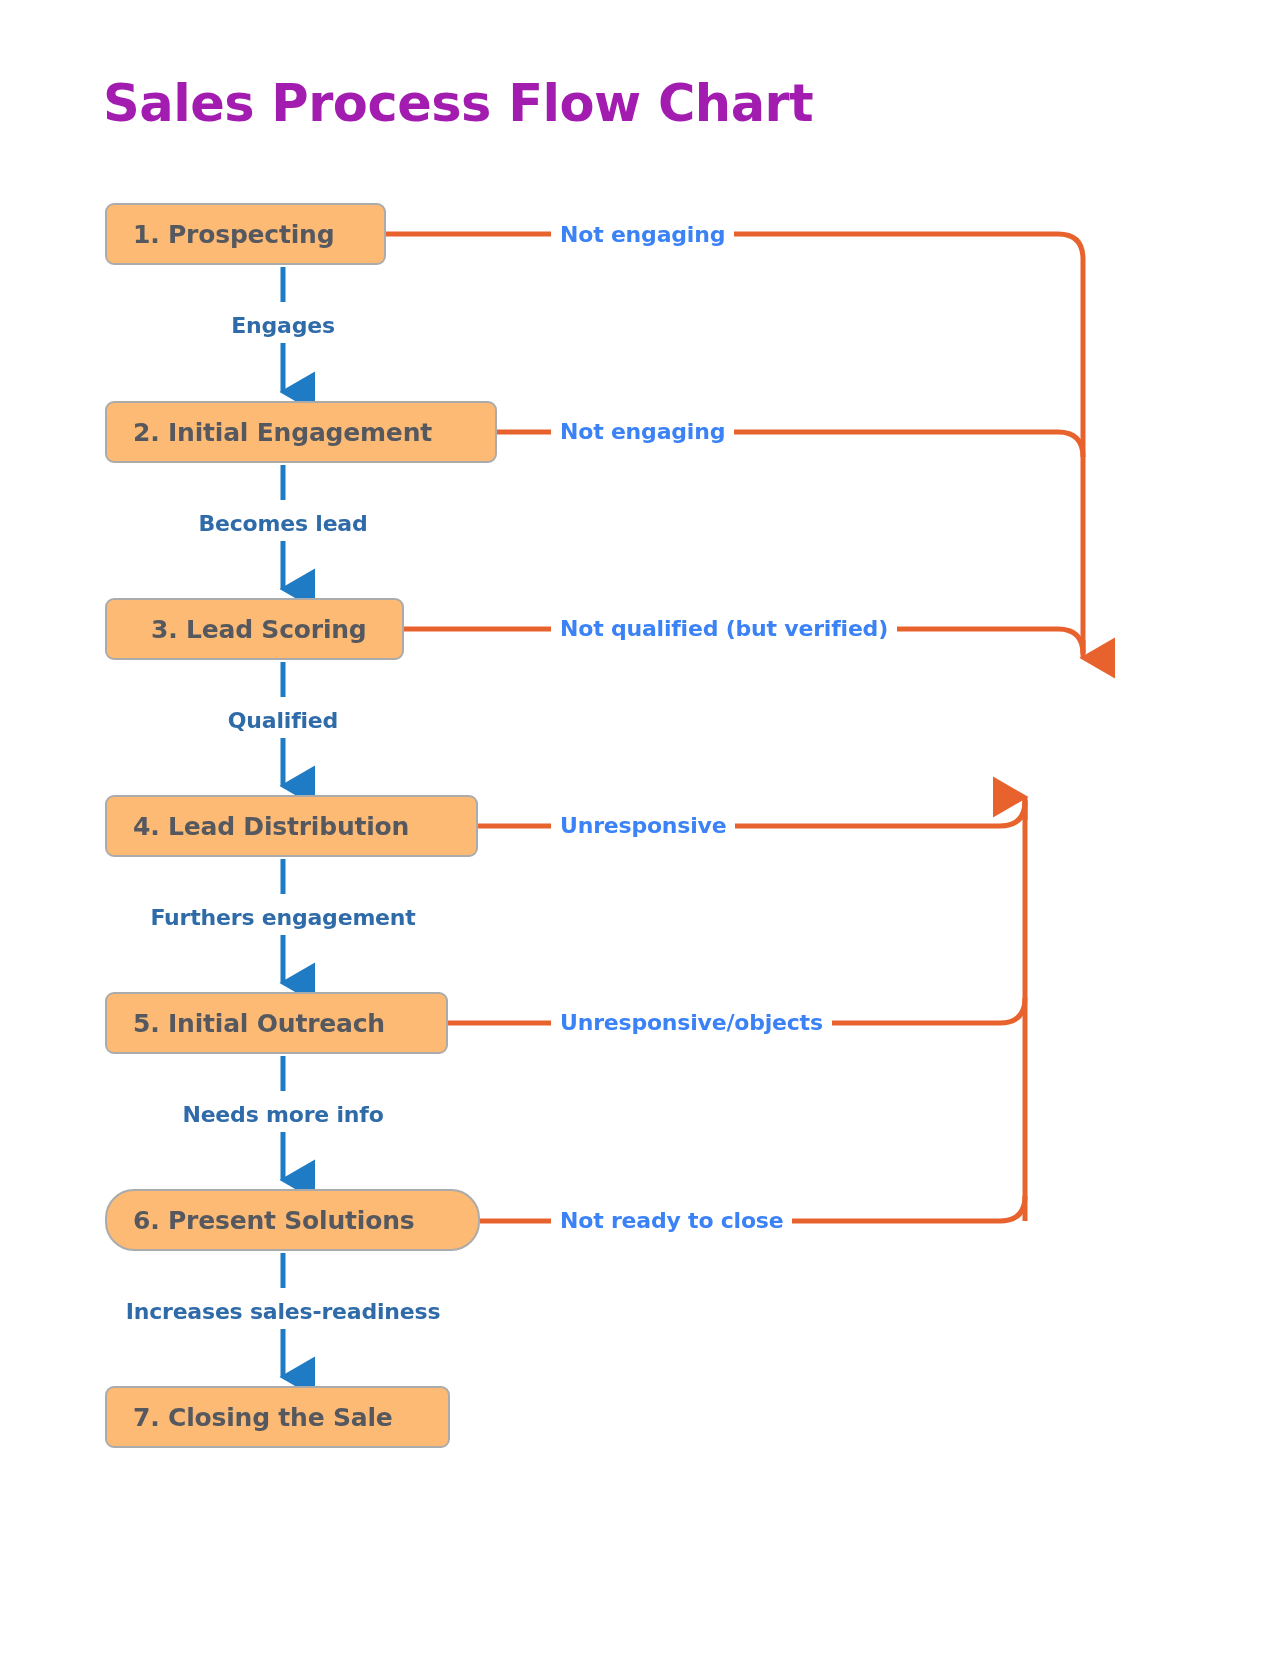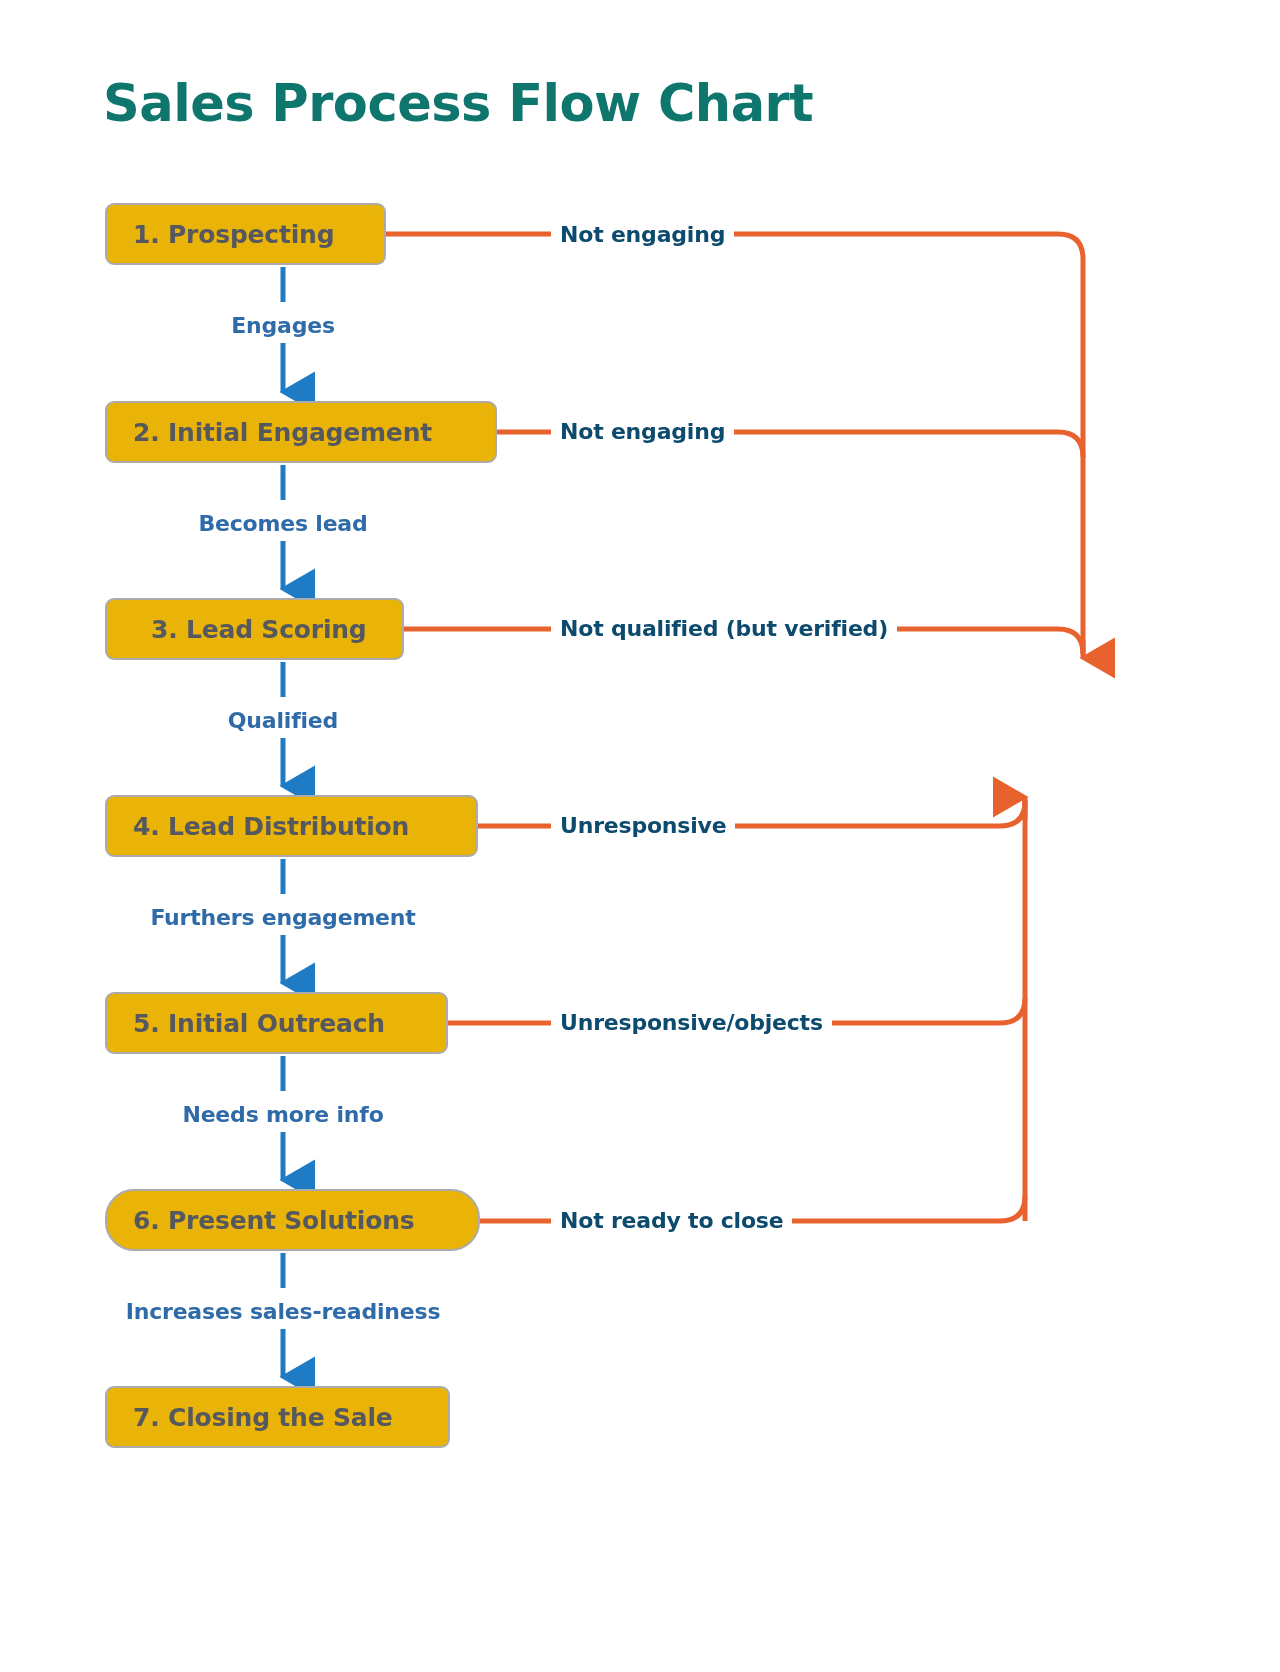--- a/index.html
+++ b/index.html
@@ -11,31 +11,31 @@
     overflow:hidden;
   }
   #stage{position:absolute;left:0;top:0;width:1280px;height:1672px;}
 
   
   .title{
     position:absolute;
     left:103px; top:77px;
     font-size:51px;
     font-weight:bold;
-    color:#0f766e;
+    color:#a21caf;
     letter-spacing:-0.5px;
     line-height:1.05;
     white-space:nowrap;
   }
 
   
   .node{
     position:absolute;
     box-sizing:border-box;
-    background:#eab308;
+    background:#fdba74;
     border:2px solid #ABABAB;
     border-radius:9px;
     height:62px;
     display:flex;
     align-items:center;
     padding-left:26px;
     color:#55595F;
     font-size:25px;
     font-weight:bold;
     letter-spacing:-0.2px;
@@ -51,21 +51,21 @@
     font-weight:bold;
     white-space:nowrap;
     letter-spacing:-0.2px;
     z-index:6;
     transform:translateX(-50%);
   }
 
   
   .orange-label{
     position:absolute;
-    color:#0c4a6e;
+    color:#3b82f6;
     font-size:22px;
     font-weight:bold;
     white-space:nowrap;
     letter-spacing:-0.2px;
     z-index:6;
     background:#ffffff;
     padding:0 9px;
   }
 
   

